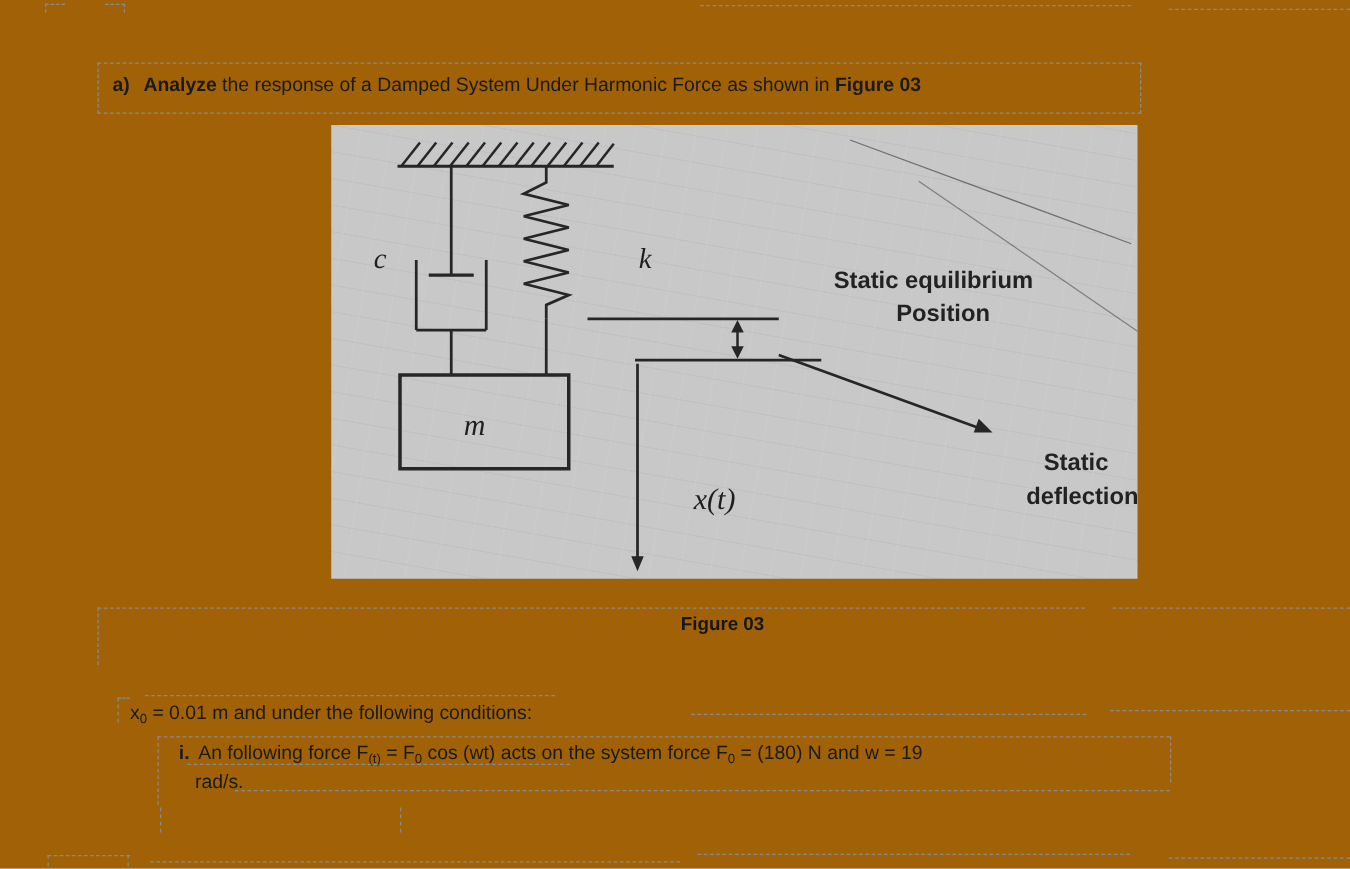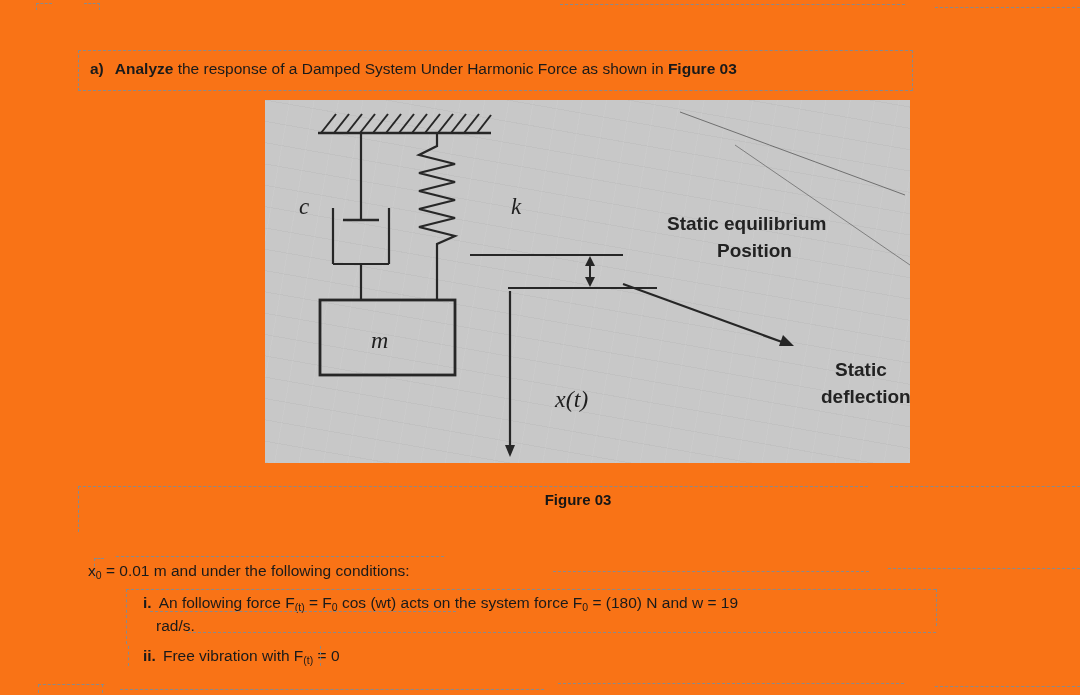--- a/index.html
+++ b/index.html
@@ -1,16 +1,16 @@
 <!DOCTYPE html>
 <html><head>
 <meta charset="utf-8">
 <style>
   html,body{margin:0;padding:0;background:#fff;}
-  #page{position:relative;width:1080px;height:695px;overflow:hidden;background:#f97316;
+  #page{position:relative;width:1080px;height:695px;overflow:hidden;background:#a16207;
         font-family:"Liberation Sans", sans-serif;}
   .t{position:absolute;font-size:15.5px;color:#1a1a1a;white-space:pre;line-height:20px;}
   .t b{font-weight:700;}
   .qnum{font-weight:700;margin-right:11px;}
   .inum{font-weight:700;margin-right:7px;}
   .sub{font-size:10.5px;position:relative;top:3px;}
   .frag{position:absolute;border:0 dashed #8a8a8a;}
   .frag.h{border-top-width:1.6px;border-top-style:dashed;}
   .frag.v{border-left-width:1.6px;border-left-style:dashed;}
   .frag.box{border-width:1.6px;border-style:dashed;}
@@ -112,35 +112,34 @@
   <div class="frag h" style="top:486px;left:78px;width:790px"></div>
   <div class="frag h" style="top:486px;left:890px;width:190px"></div>
   <div class="frag v" style="top:486px;left:78px;height:46px"></div>
 
   <div class="caption" style="top:491px">Figure 03</div>
 
   <div class="frag h" style="top:556px;left:116px;width:328px"></div>
 
   <div class="frag h" style="top:558px;left:94px;width:10px"></div>
   <div class="frag v" style="top:558px;left:94px;height:20px"></div>
-  <div class="t" style="top:561px;left:88px"><span>x</span><span class="sub">0</span><span> = 0.01 m and under the following conditions:</span></div>
+  <div class="t" style="top:561px;left:104px"><span>x</span><span class="sub">0</span><span> = 0.01 m and under the following conditions:</span></div>
   <div class="frag h" style="top:571px;left:553px;width:316px"></div>
   <div class="frag h" style="top:568px;left:888px;width:192px"></div>
 
   <div class="frag h" style="top:589px;left:126px;width:810px"></div>
   <div class="frag v" style="top:589px;left:936px;height:37px"></div>
   <div class="frag v" style="top:589px;left:126px;height:55px"></div>
 
   <div class="t" style="top:593px;left:143px"><b class="inum">i.</b><span>An following force F</span><span class="sub">(t)</span><span> = F</span><span class="sub">0</span><span> cos (wt) acts on the system force F</span><span class="sub">0</span><span> = (180) N and w = 19</span></div>
   <div class="frag h" style="top:611px;left:150px;width:306px"></div>
   <div class="t" style="top:616px;left:156px"><span>rad/s.</span></div>
   <div class="frag h" style="top:632px;left:188px;width:748px"></div>
 
   <div class="frag v" style="top:646px;left:128px;height:20px"></div>
-  <div class="t" style="top:646px;left:143px"><b class="inum">ii.</b><span>Free vibration with F</span><span class="sub">(t)</span><span> = 0</span></div>
   <div class="frag v" style="top:646px;left:320px;height:20px"></div>
 
   <div class="frag h" style="top:684px;left:38px;width:66px"></div>
   <div class="frag v" style="top:684px;left:38px;height:9px"></div>
   <div class="frag v" style="top:684px;left:102px;height:9px"></div>
   <div class="frag h" style="top:689px;left:120px;width:424px"></div>
   <div class="frag h" style="top:683px;left:558px;width:346px"></div>
   <div class="frag h" style="top:686px;left:935px;width:145px"></div>
 
 </div>

